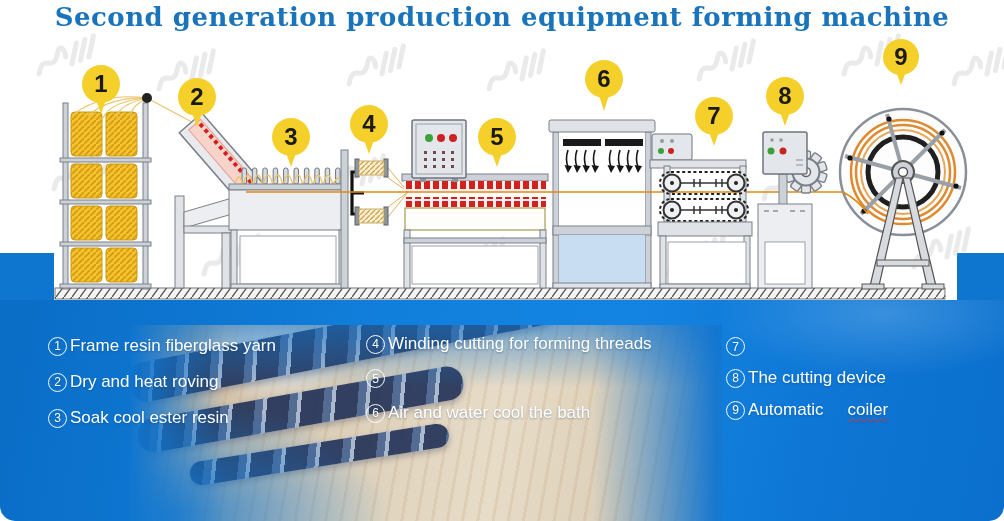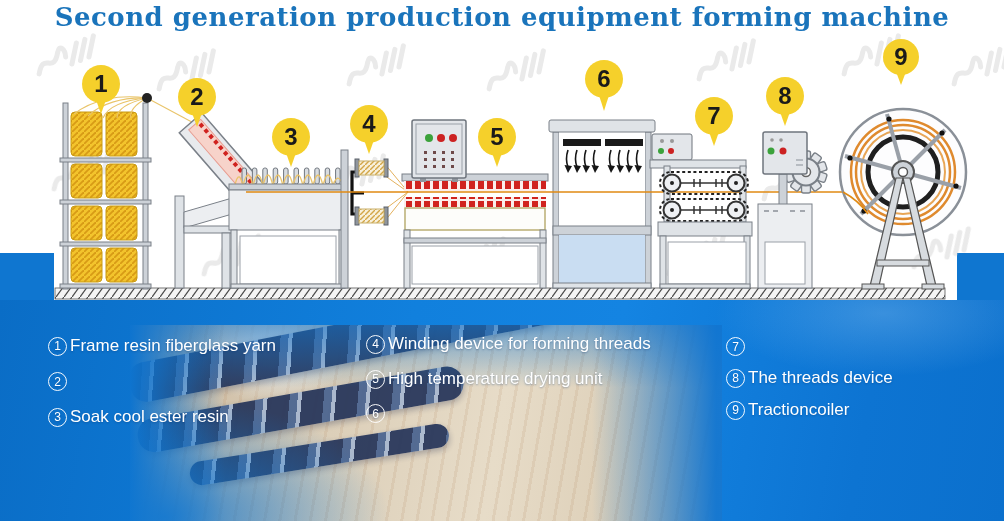--- a/index.html
+++ b/index.html
@@ -1,17 +1,17 @@
 <!DOCTYPE html>
 <html><head>
 <meta charset="utf-8">
 <style>
   html,body{margin:0;padding:0;background:#ffffff;}
   .stage{position:relative;width:1004px;height:521px;background:#ffffff;overflow:hidden;
-         font-family:"Liberation Sans",sans-serif;}
+         font-family:"Liberation Sans",sans-serif;border-radius:15px;}
   .title{position:absolute;top:2px;left:0;width:100%;text-align:center;
          font-family:"DejaVu Serif",serif;font-weight:bold;font-size:26px;
          letter-spacing:0.5px;color:#1a74bb;z-index:4;}
   .diagram{position:absolute;top:0;left:0;z-index:2;}
   
   .band{position:absolute;left:0;top:300px;width:1004px;height:221px;z-index:1;
         background:radial-gradient(240px 90px at 88% 6%,rgba(140,196,242,.35),rgba(140,196,242,0) 70%),
                    linear-gradient(100deg,#0a6dc6 0%,#1180dd 40%,#1484e2 60%,#0d74d2 85%,#0b70cd 100%);}
   .band-tab-left{position:absolute;left:0;top:253px;width:54px;height:48px;background:#0f76d0;z-index:1;}
   .band-tab-right{position:absolute;left:957px;top:253px;width:47px;height:48px;background:#0f76d0;z-index:1;}
@@ -38,22 +38,22 @@
   .legend-col1{left:48px;top:336px;}
   .legend-col2{left:366px;top:334px;}
   .legend-col3{left:726px;top:337px;}
   .legend-item{display:flex;align-items:center;white-space:nowrap;}
   .legend-col1 .legend-item{margin-bottom:16px;}
   .legend-col2 .legend-item{margin-bottom:15px;}
   .legend-col3 .legend-item{margin-bottom:12px;}
   .num{flex:none;display:inline-flex;align-items:center;justify-content:center;
        width:17px;height:17px;margin-right:3px;border:1.3px solid rgba(255,255,255,.95);
        border-radius:50%;font-size:12px;line-height:1;}
-  .wavy{text-decoration-style:wavy;text-decoration-color:#d9392e;
-        text-decoration-thickness:1px;text-underline-offset:3px;}
+  .wavy{text-decoration:underline;text-decoration-style:wavy;text-decoration-color:#d9392e;
+        text-decoration-thickness:1px;text-underline-offset:3px;margin-left:24px;}
 </style>
 </head>
 <body>
 
 <div class="stage">
 
   <div class="title">Second generation production equipment forming machine</div>
 
   <svg class="diagram" width="1004" height="300" viewBox="0 0 1004 300">
     <defs>
@@ -393,47 +393,48 @@
     </div>
   </div>
 
   <div class="legend-col legend-col1">
     <div class="legend-item">
       <span class="num">1</span>
       <span>Frame resin fiberglass yarn</span>
     </div>
     <div class="legend-item">
       <span class="num">2</span>
+      <span>Dry and heat roving</span>
     </div>
     <div class="legend-item">
       <span class="num">3</span>
       <span>Soak cool ester resin</span>
     </div>
   </div>
   <div class="legend-col legend-col2">
     <div class="legend-item">
       <span class="num">4</span>
-      <span>Winding device for forming threads</span>
+      <span>Winding cutting for forming threads</span>
     </div>
     <div class="legend-item">
       <span class="num">5</span>
-      <span>High temperature drying unit</span>
     </div>
     <div class="legend-item">
       <span class="num">6</span>
+      <span>Air and water cool the bath</span>
     </div>
   </div>
   <div class="legend-col legend-col3">
     <div class="legend-item">
       <span class="num">7</span>
     </div>
     <div class="legend-item">
       <span class="num">8</span>
-      <span>The threads device</span>
+      <span>The cutting device</span>
     </div>
     <div class="legend-item">
       <span class="num">9</span>
-      <span>Traction </span>
+      <span>Automatic </span>
       <span class="wavy">coiler</span>
     </div>
   </div>
 
 </div>
 
 </body></html>

